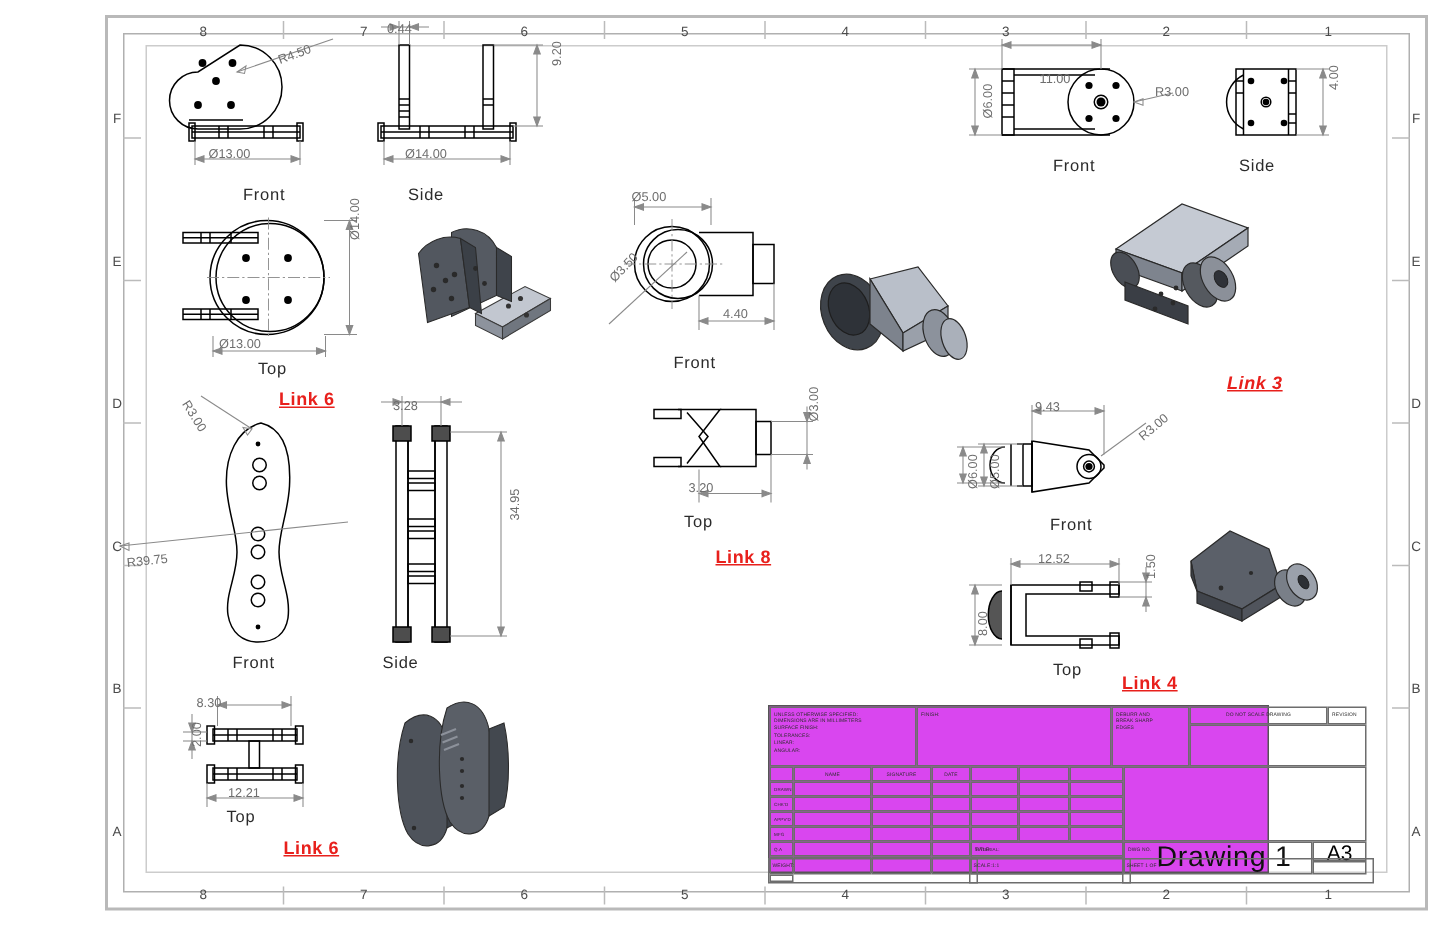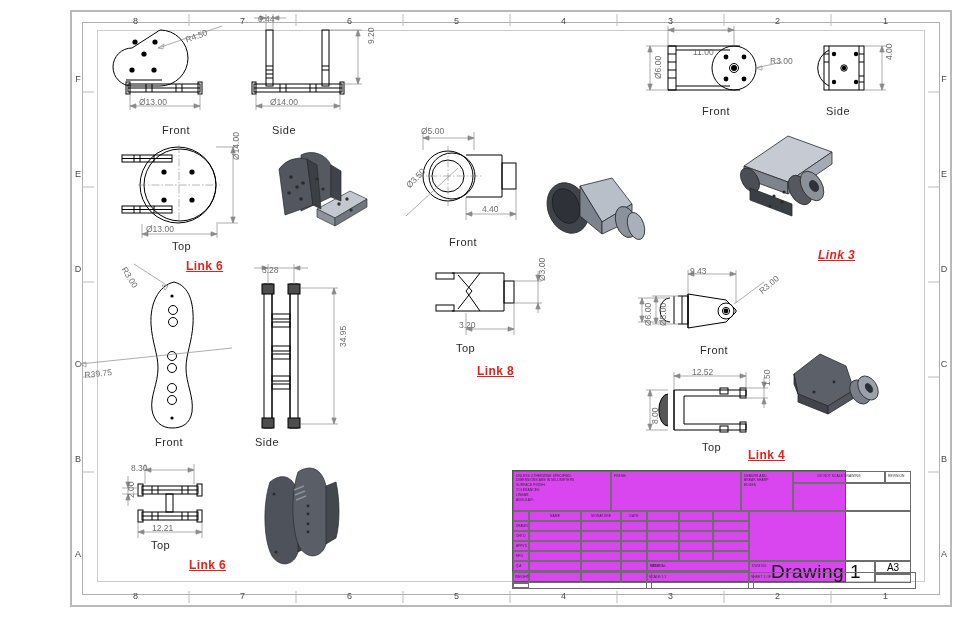--- a/index.html
+++ b/index.html
@@ -31,21 +31,21 @@
   .ctr{stroke:#888;stroke-width:.6;fill:none;stroke-dasharray:8 2 1.5 2;}
 
   
   .tb{position:absolute;left:512px;top:470px;width:334px;height:112px;
       border:1px solid #555;box-sizing:border-box;background:#d946ef;}
   .tb div{box-sizing:border-box;position:absolute;border:.6px solid #6d6d6d;}
   .tbt{font-size:3.3px;color:#2c2c2c;line-height:1.5;padding:1.5px 2px;
       letter-spacing:.1px;overflow:hidden;}
   .tb-dwgname{font-size:19px;color:#111;display:flex;align-items:center;
       justify-content:center;letter-spacing:.5px;}
-  .tb-a3{font-size:10px;display:flex;align-items:center;justify-content:center;}
+  .tb-a3{font-size:14px;display:flex;align-items:center;justify-content:center;}
 </style>
 </head>
 <body>
 
 <div id="sheet">
 
   <div class="outer-frame"></div>
   <div class="zone-frame"></div>
   <div class="inner-frame"></div>
 

